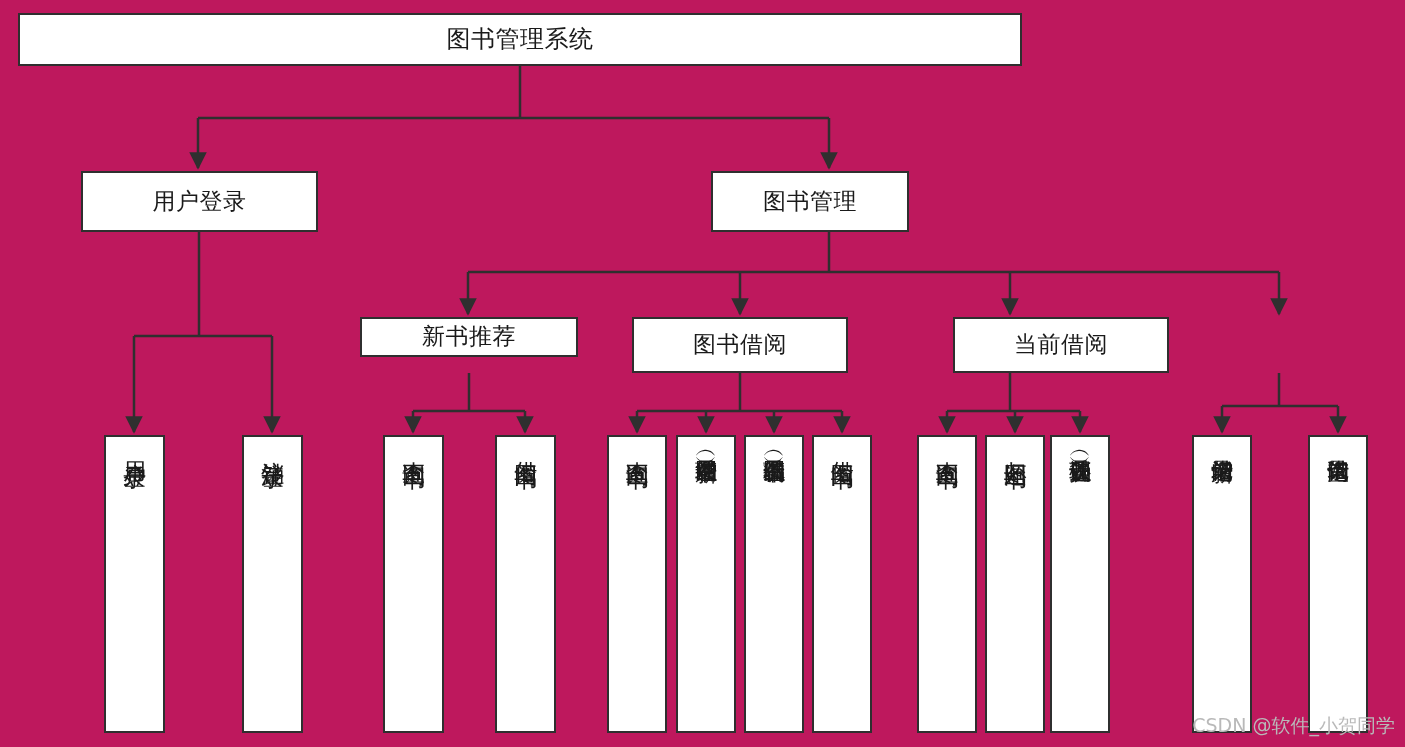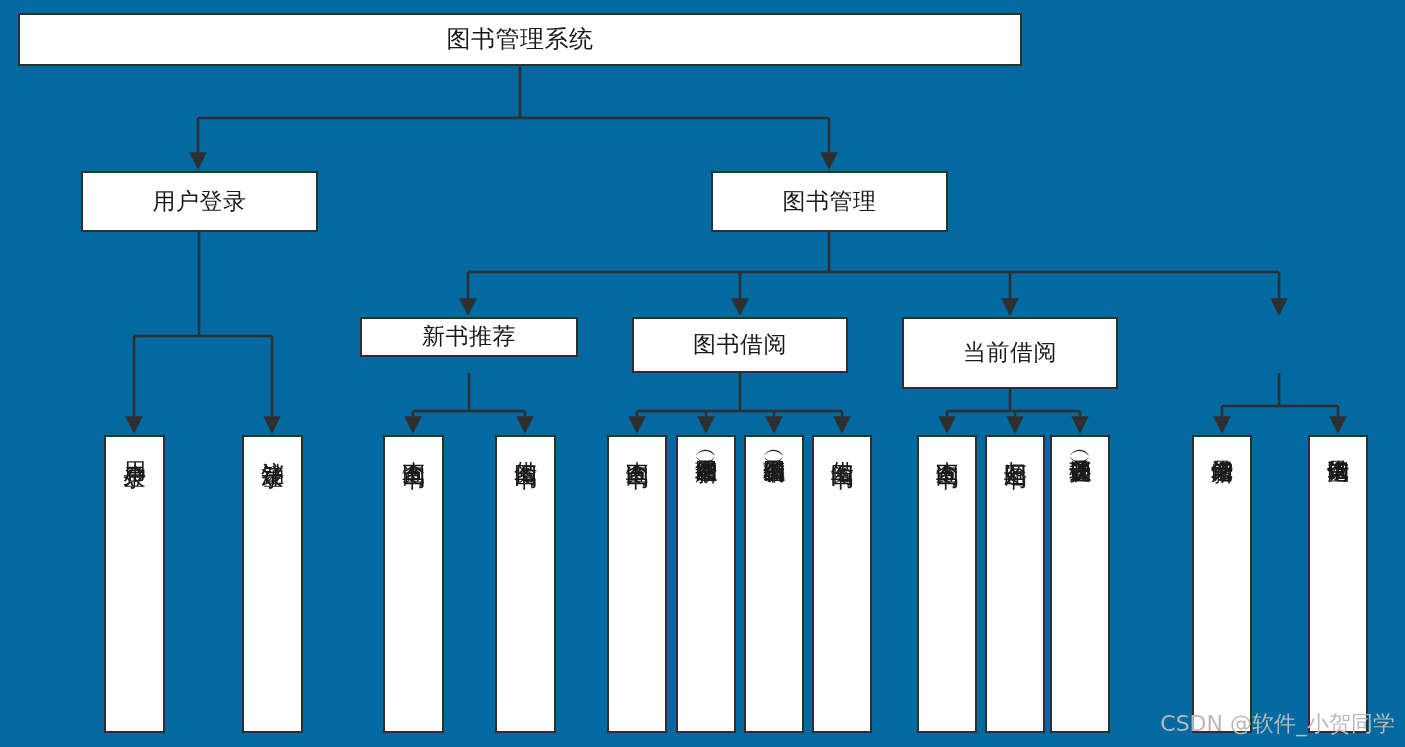--- a/index.html
+++ b/index.html
@@ -8,21 +8,21 @@
     padding: 0;
     background: #ffffff;
   }
   body {
     font-family: "DejaVu Sans", "Liberation Sans", sans-serif;
   }
   #diagram-root {
     position: relative;
     width: 1405px;
     height: 747px;
-    background: #0369a1;
+    background: #be185d;
     overflow: hidden;
   }
   #edge-layer {
     position: absolute;
     left: 0;
     top: 0;
     width: 1405px;
     height: 747px;
     pointer-events: none;
   }
@@ -65,21 +65,21 @@
     margin: 0 auto;
   }
   .node.vert.tight .node-label {
     font-size: 22px;
     letter-spacing: 0px;
   }
   #watermark {
     position: absolute;
     right: 10px;
     bottom: 8px;
-    font-size: 22px;
+    font-size: 19px;
     color: #b9b9b9;
     white-space: nowrap;
     font-family: "DejaVu Sans", "Liberation Sans", sans-serif;
   }
 </style>
 </head>
 <body>
 
 <div id="diagram-root">
 
@@ -134,33 +134,33 @@
   </svg>
 
   <div class="node horiz" id="node-root" style="left:18px; top:13px; width:1004px; height:53px;">
     <span class="node-label">图书管理系统</span>
   </div>
 
   <div class="node horiz" style="left:81px; top:171px; width:237px; height:61px;">
     <span class="node-label">用户登录</span>
   </div>
 
-  <div class="node horiz" style="left:711px; top:171px; width:237px; height:61px;">
+  <div class="node horiz" style="left:711px; top:171px; width:198px; height:61px;">
     <span class="node-label">图书管理</span>
   </div>
 
   <div class="node horiz" style="left:360px; top:317px; width:218px; height:40px;">
     <span class="node-label">新书推荐</span>
   </div>
 
   <div class="node horiz" style="left:632px; top:317px; width:216px; height:56px;">
     <span class="node-label">图书借阅</span>
   </div>
 
-  <div class="node horiz" style="left:902px; top:317px; width:216px; height:72px;">
+  <div class="node horiz" style="left:953px; top:317px; width:216px; height:56px;">
     <span class="node-label">当前借阅</span>
   </div>
 
 
   <div class="node vert" style="left:104px; top:435px; width:61px; height:298px;">
     <span class="node-label">用户登录</span>
   </div>
 
   <div class="node vert" style="left:242px; top:435px; width:61px; height:298px;">
     <span class="node-label">注销登录</span>

